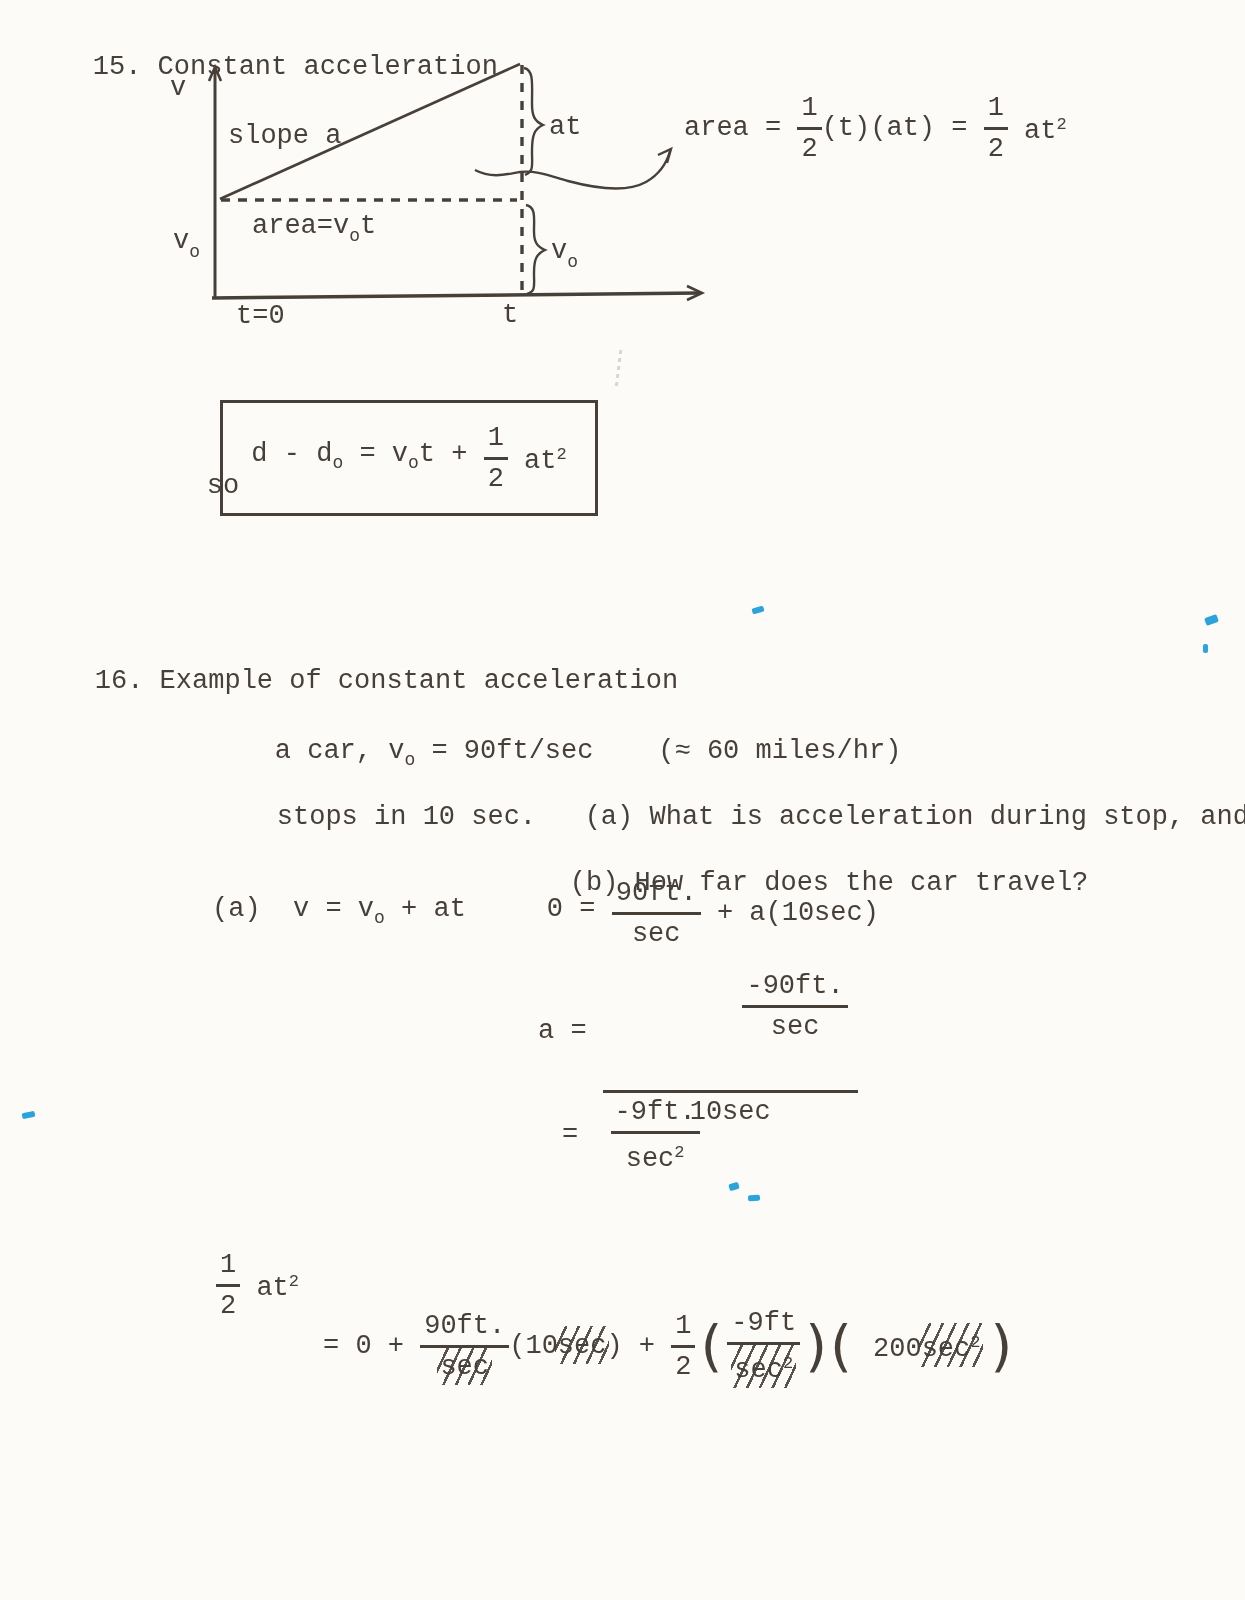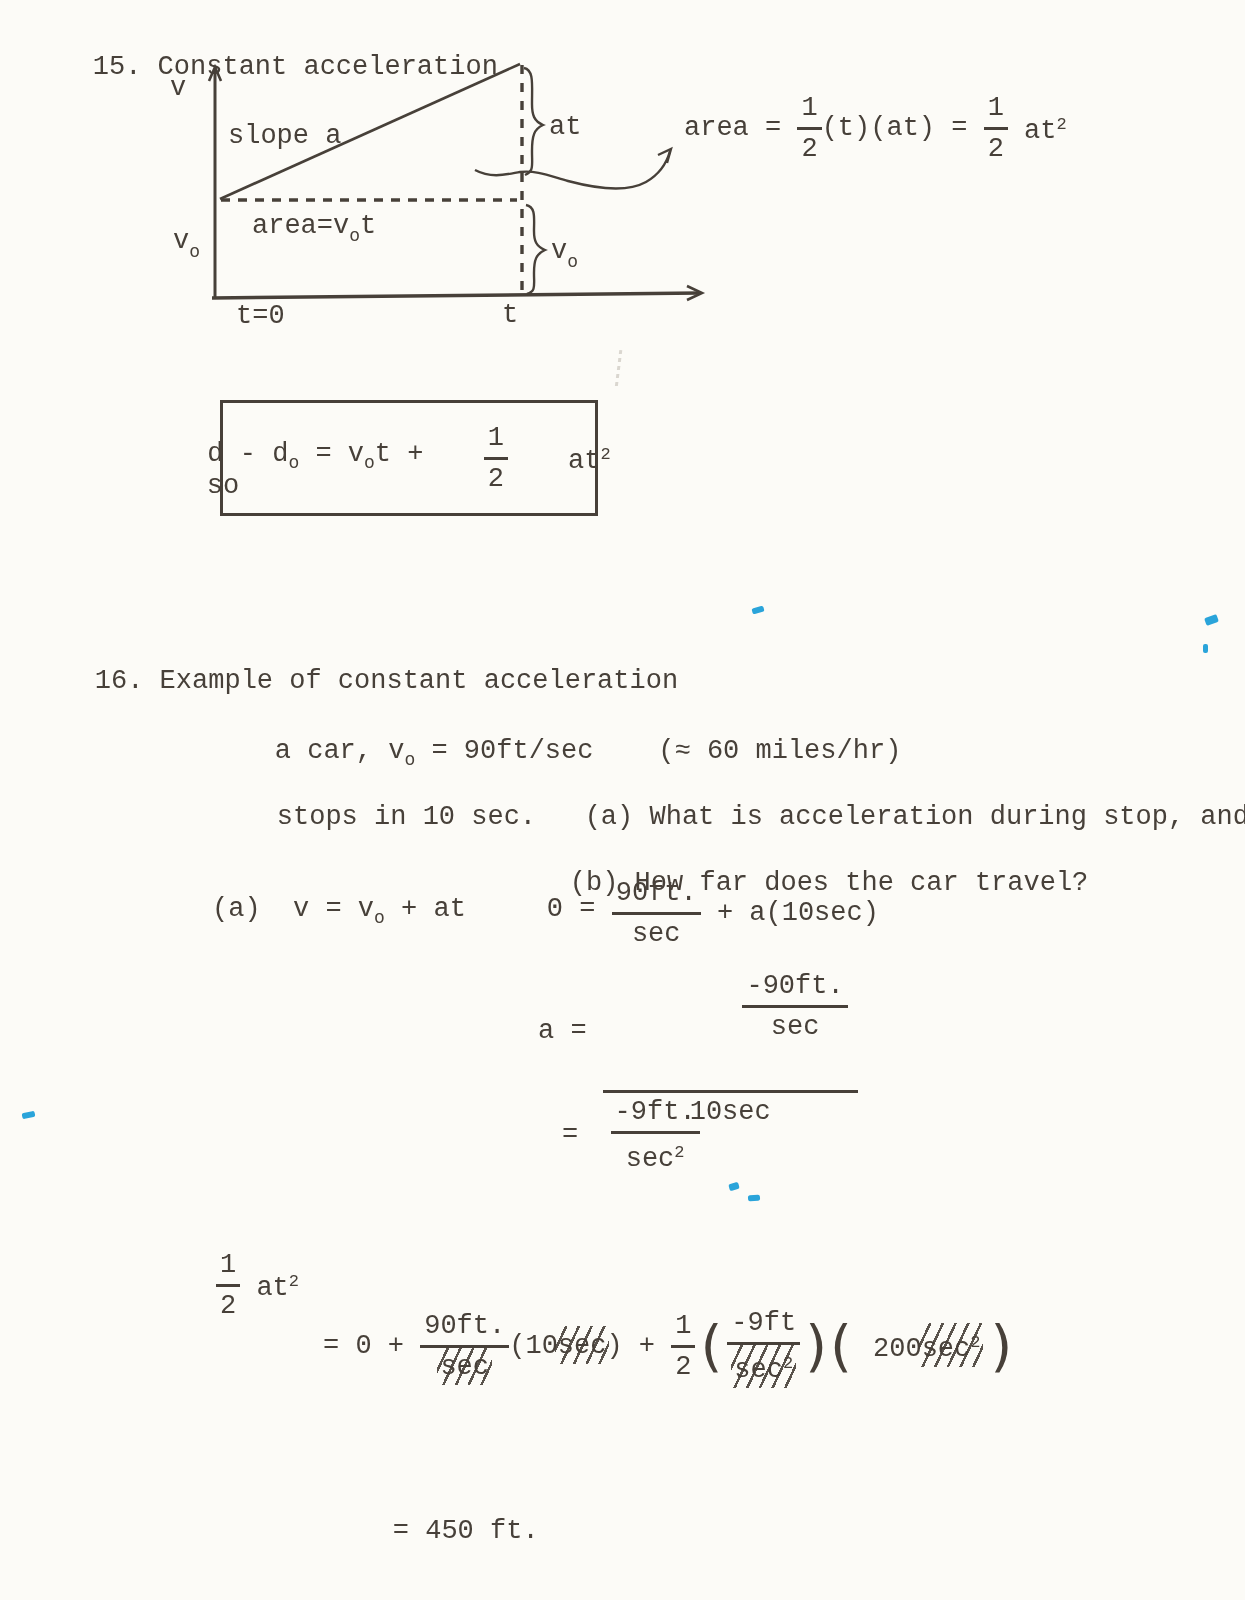--- a/index.html
+++ b/index.html
@@ -95,21 +95,21 @@
       <span class="nu">1</span>
       <span class="de">2</span>
     </span>
     <span class="t"><span> at</span><span class="sp">2</span></span>
   </div>
 
   <div class="abs t27" style="left:142px;top:435px;">
     <span>so</span>
   </div>
   <div class="box" style="left:220px;top:400px;width:372px;height:110px;">
-    <div class="feq" style="position:static;gap:44px;">
+    <div class="feq" style="position:static;">
       <span class="t"><span>d - d</span><span class="sb">o</span><span> = v</span><span class="sb">o</span><span>t + </span></span>
       <span class="fr">
         <span class="nu">1</span>
         <span class="de">2</span>
       </span>
       <span class="t"><span> at</span><span class="sp">2</span></span>
     </div>
   </div>
 
   <div class="smudge" style="left:617px;top:350px;"></div>
@@ -184,23 +184,20 @@
       <span class="nu">-9ft</span>
       <span class="de"><span class="x"><span>sec</span><span class="sp">2</span></span></span>
     </span>
     <span class="bp">)</span>
     <span class="bp" style="margin-left:-2px;">(</span>
     <span class="t"><span> 200</span><span class="x"><span>sec</span><span class="sp">2</span></span></span>
     <span class="bp" style="margin-left:10px;">)</span>
   </div>
 
 
-  <div class="abs t27" style="left:328px;top:1480px;">
-    <span>= 450 ft.</span>
-  </div>
 
   <div class="bs" style="left:752px;top:607px;width:12px;height:6px;transform:rotate(-15deg);"></div>
   <div class="bs" style="left:1205px;top:616px;width:13px;height:8px;transform:rotate(-20deg);"></div>
   <div class="bs" style="left:1203px;top:644px;width:5px;height:9px;"></div>
   <div class="bs" style="left:22px;top:1112px;width:13px;height:6px;transform:rotate(-12deg);"></div>
   <div class="bs" style="left:729px;top:1183px;width:10px;height:7px;transform:rotate(-15deg);"></div>
   <div class="bs" style="left:748px;top:1195px;width:12px;height:6px;transform:rotate(-5deg);"></div>
 
 </div>
 

